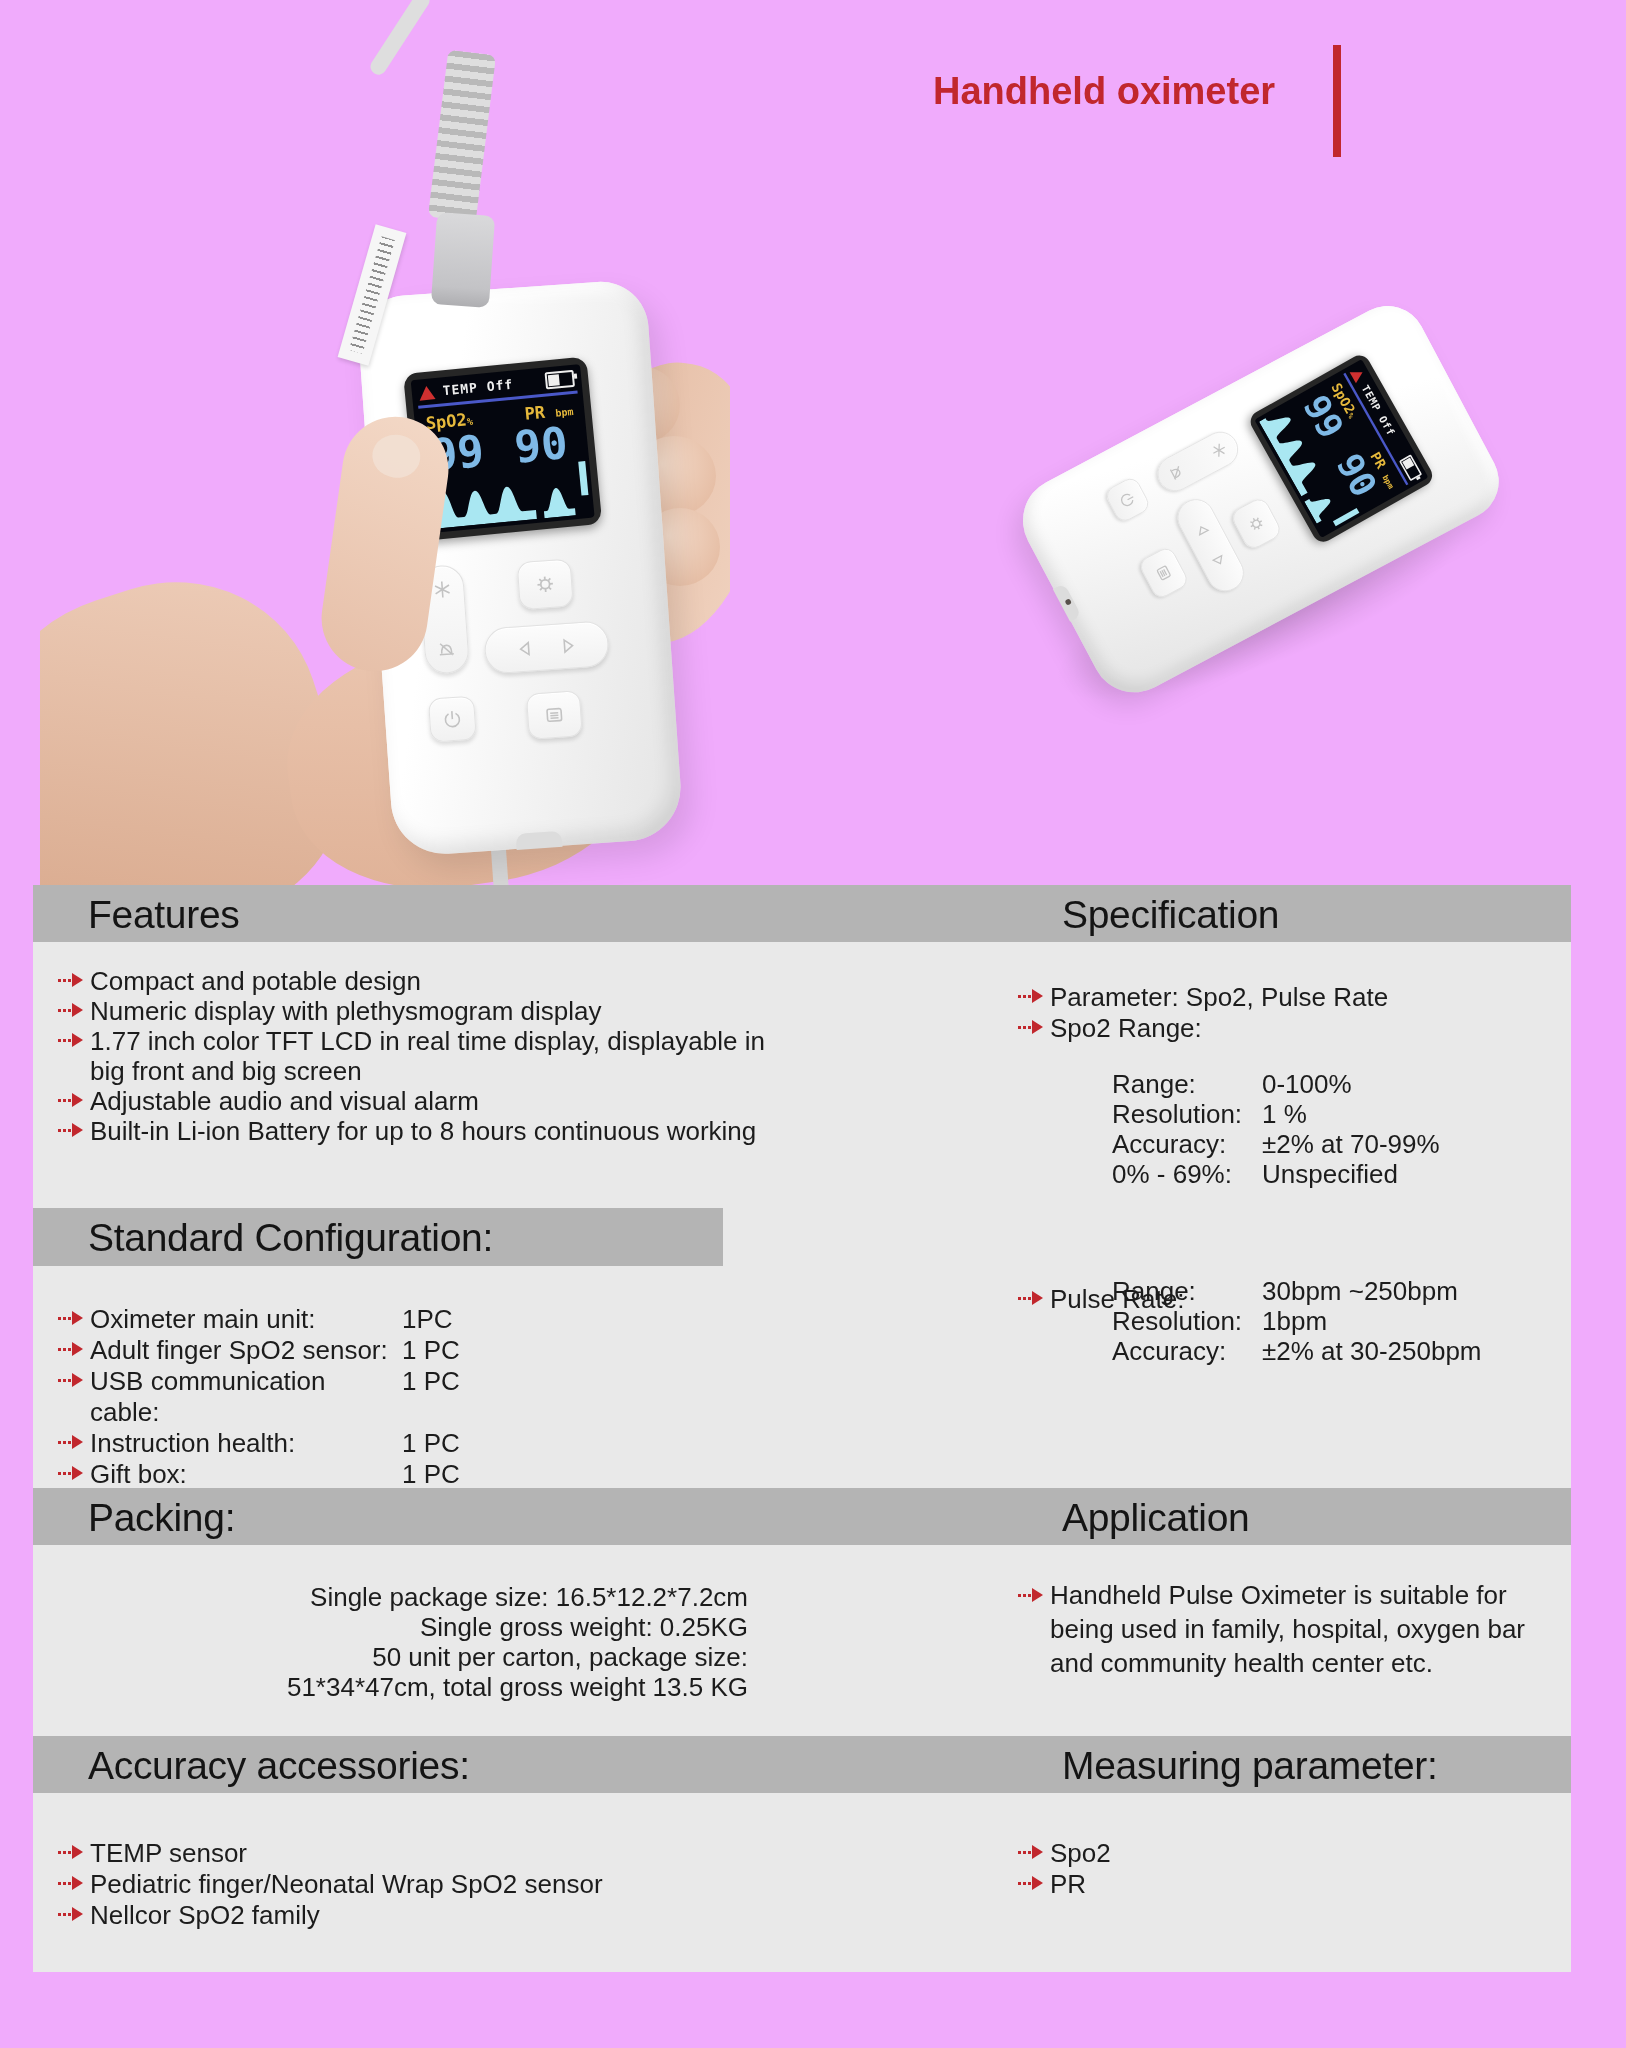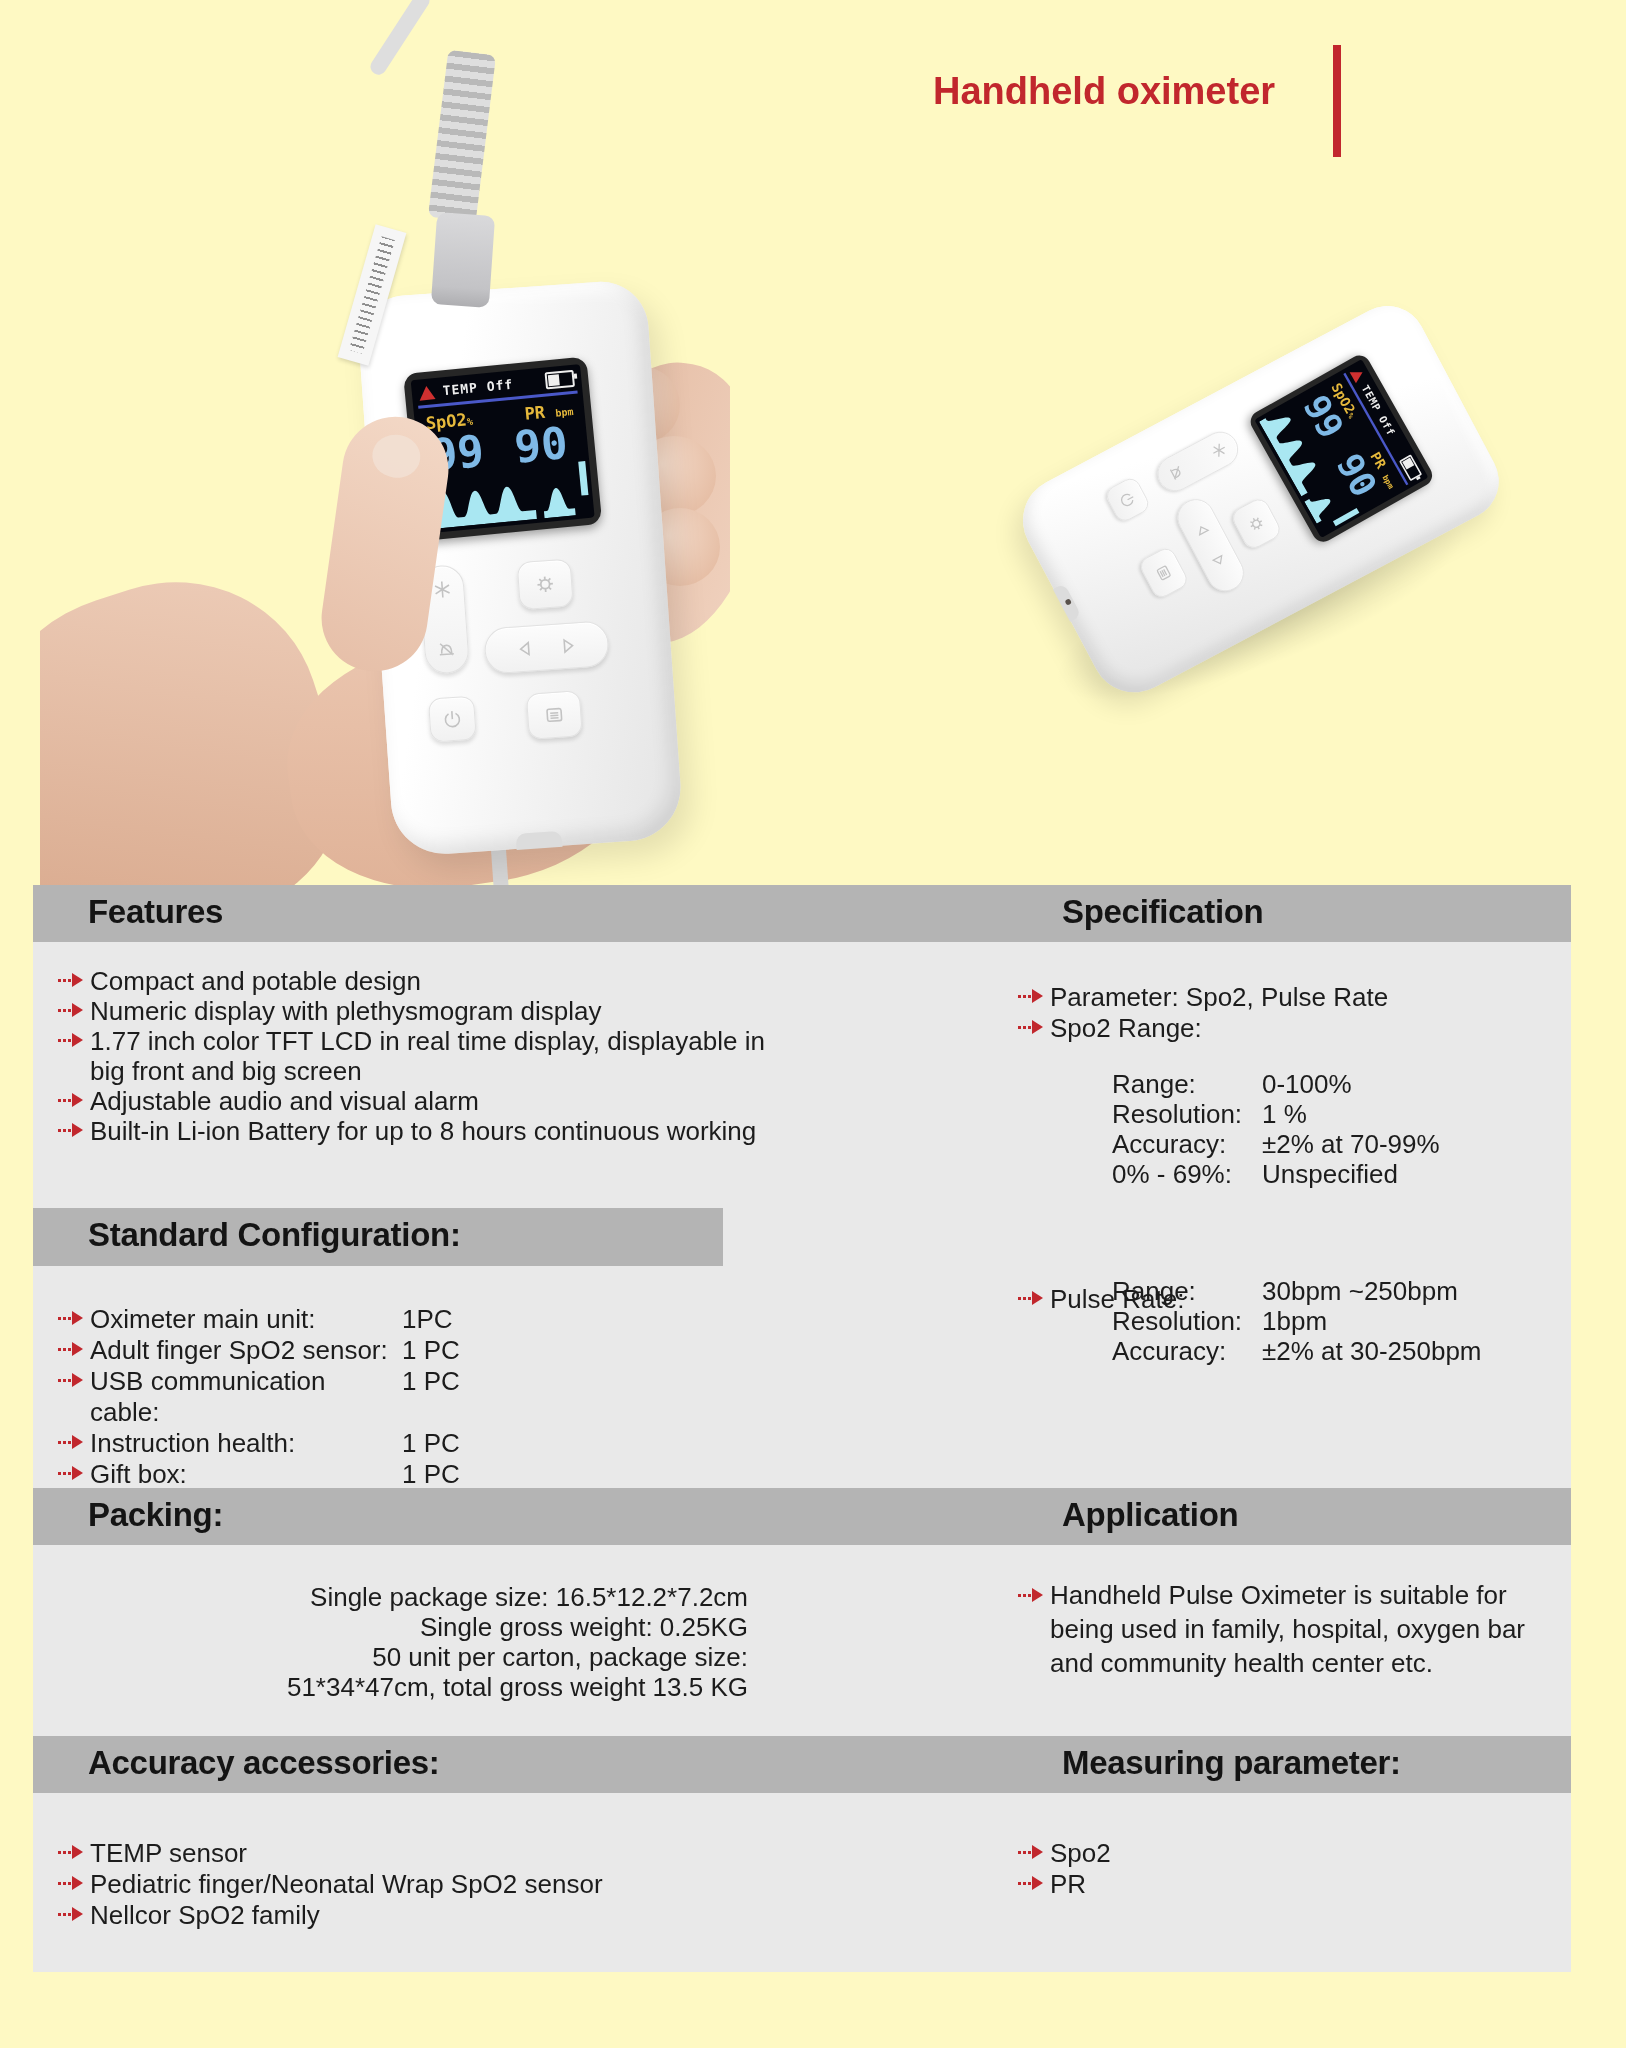--- a/index.html
+++ b/index.html
@@ -1,16 +1,16 @@
 <!DOCTYPE html>
 <html><head>
 <meta charset="utf-8">
 <style>
   html,body { margin:0; padding:0; background:#ffffff; }
-  .page { position:relative; width:1626px; height:2048px; background:#fef9c3; overflow:hidden;
+  .page { position:relative; width:1626px; height:2048px; background:#f0abfc; overflow:hidden;
           font-family:"Liberation Sans", sans-serif; color:#1a1a1a; }
 
   
   .product-title { position:absolute; left:933px; top:70px; font-size:38px; font-weight:bold;
                    color:#c1272d; letter-spacing:0px; }
   .red-bar { position:absolute; left:1333px; top:45px; width:8px; height:112px; background:#c1272d; }
 
   
   .photo-hand { position:absolute; left:40px; top:0; width:690px; height:885px; overflow:hidden; }
   .photo-flat { position:absolute; left:1010px; top:295px; width:500px; height:420px; }
@@ -101,21 +101,21 @@
   .btn-power  { left:44px; top:404px; width:46px; height:44px; border-radius:13px; }
   .btn-menu   { left:142px; top:406px; width:54px; height:46px; border-radius:13px; }
 
   
   .content-bg { position:absolute; left:33px; top:885px; width:1538px; height:1087px; background:#e9e9e9; }
   .band { position:absolute; background:#b4b4b4; }
   .band-row1 { left:33px; top:885px;  width:1538px; height:57px; }
   .band-row2 { left:33px; top:1208px; width:690px;  height:58px; }
   .band-row3 { left:33px; top:1488px; width:1538px; height:57px; }
   .band-row4 { left:33px; top:1736px; width:1538px; height:57px; }
-  .band h2 { position:absolute; margin:0; top:8px; font-size:33px; font-weight:bold; color:#141414;
+  .band h2 { position:absolute; margin:0; top:8px; font-size:39px; font-weight:normal; color:#141414;
              letter-spacing:-0.3px; }
   .h-left  { left:55px; }
   .h-right { left:1029px; }
 
   .textblock { position:absolute; font-size:26px; color:#1c1c1c; }
   .brow { display:flex; align-items:flex-start; }
   .bm { position:relative; flex:0 0 32px; width:32px; align-self:stretch; }
   .bm::before { content:""; position:absolute; left:0px; top:13px; width:13px;
                 border-top:3px dotted #c1272d; }
   .bm::after  { content:""; position:absolute; left:14px; top:7px; width:0; height:0;

